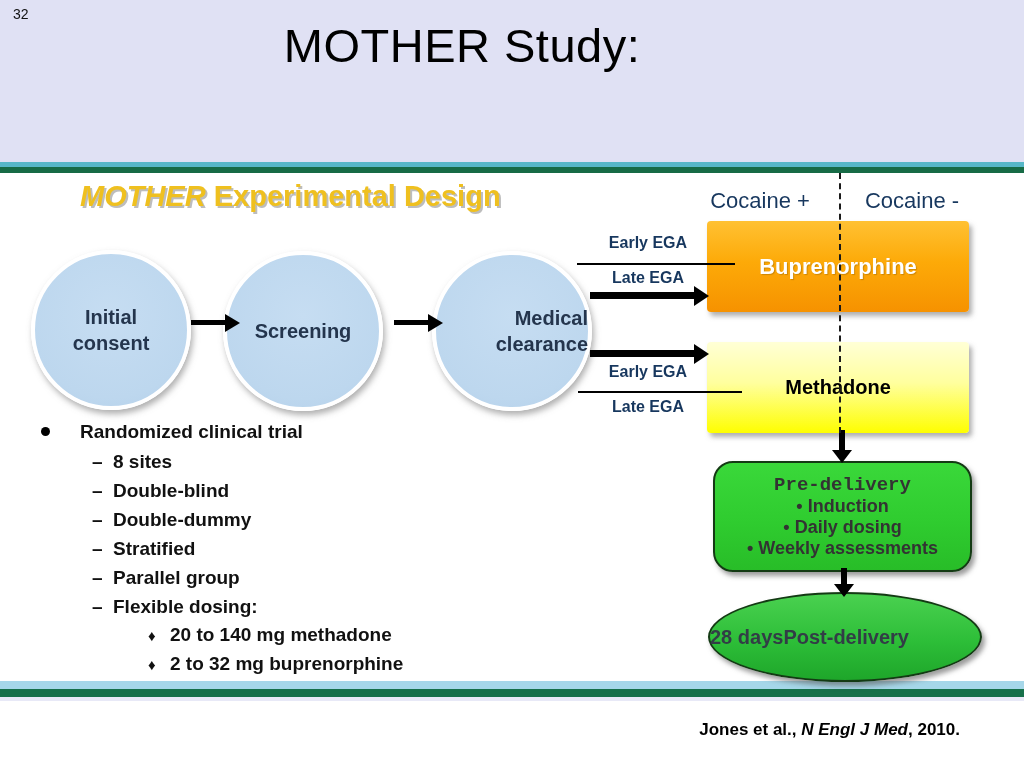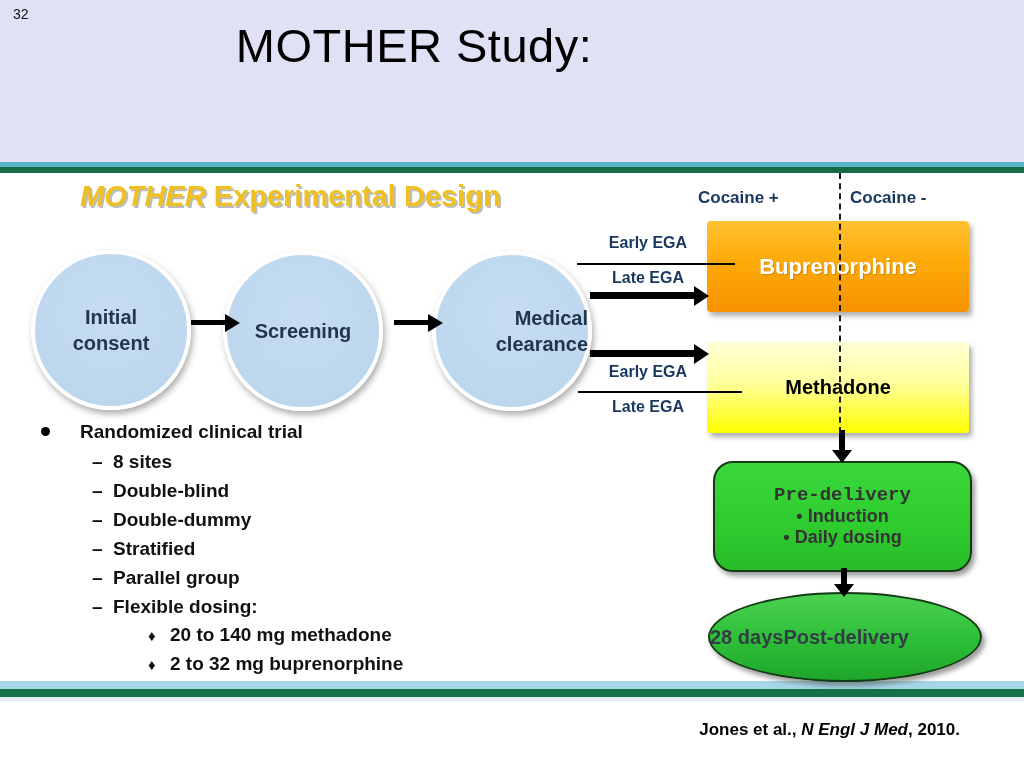--- a/index.html
+++ b/index.html
@@ -7,36 +7,36 @@
     width:1024px; height:768px; position:relative; overflow:hidden;
     background:#ffffff;
     font-family:"Liberation Sans", sans-serif;
   }
   .abs { position:absolute; }
 
   
   .header { left:0; top:0; width:1024px; height:162px; background:#e0e1f4; }
   .slide-num { left:13px; top:6px; font-size:14px; color:#111; }
   .title { left:0; top:16px; width:828px; text-align:center; color:#000;
-           font-size:47px; line-height:59px; font-weight:400; letter-spacing:0.5px; }
+           font-size:47px; line-height:59px; font-weight:400; letter-spacing:0.5px;padding-left:48px; }
   .bar-teal  { left:0; top:162px; width:1024px; height:5px; background:#57b7c8; }
   .bar-green { left:0; top:167px; width:1024px; height:6px; background:#176b46; }
 
   
   .bot-blue  { left:0; top:681px; width:1024px; height:8px; background:#a6d7e9; }
   .bot-green { left:0; top:689px; width:1024px; height:8px; background:#16704a; }
   .bot-lav   { left:0; top:697px; width:1024px; height:4px; background:#e8e9f7; }
 
   
   .heading { left:80px; top:180px; font-size:29px; font-weight:bold;
              color:#efc01f; text-shadow:2px 2px 0 #bdbdbd; white-space:nowrap; }
   .heading .it { font-style:italic; }
 
   
-  .coc { width:124px; text-align:left; font-size:17px; font-weight:bold; color:#17375e; }
+  .coc { width:124px; text-align:center; font-size:22px; font-weight:normal; color:#17375e; }
   .coc-pos { left:698px; top:188px; }
   .coc-neg { left:850px; top:188px; }
   .dash-v { left:839px; top:173px; height:260px; width:0;
             border-left:2px dashed #1a1a1a; z-index:6; }
 
   
   .arm { left:707px; width:262px; height:91px; border-radius:4px; z-index:2;
          display:flex; align-items:center; justify-content:center;
          box-shadow:3px 4px 5px rgba(110,110,110,0.55); }
   .arm-bup { top:221px;
@@ -204,20 +204,21 @@
 
 <div class="abs shaft-v da1s"></div>
 <div class="abs head-d da1h"></div>
 <div class="abs shaft-v da2s"></div>
 <div class="abs head-d da2h"></div>
 
 <div class="abs pre-box">
   <div class="t">Pre-delivery</div>
   <div class="li">• Induction</div>
   <div class="li">• Daily dosing</div>
+  <div class="li">• Weekly assessments</div>
 </div>
 <div class="abs post-ellipse">
   <div>28 days</div>
   <div>Post-delivery</div>
 </div>
 
 <div class="abs bot-blue"></div>
 <div class="abs bot-green"></div>
 <div class="abs bot-lav"></div>
 <div class="abs citation">

